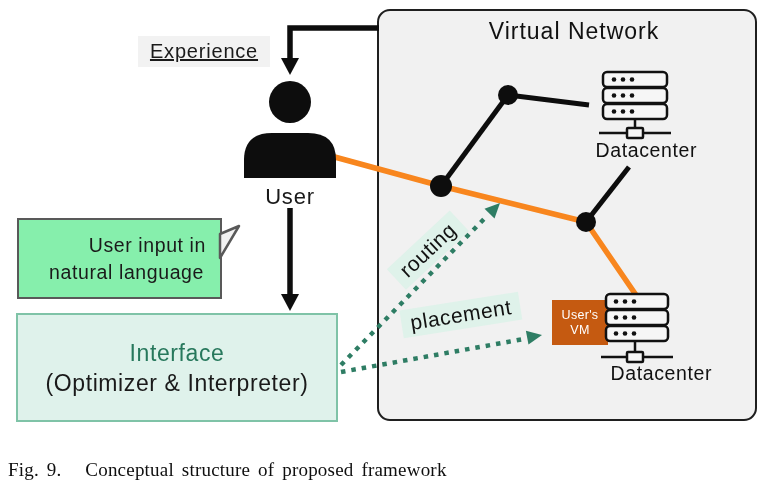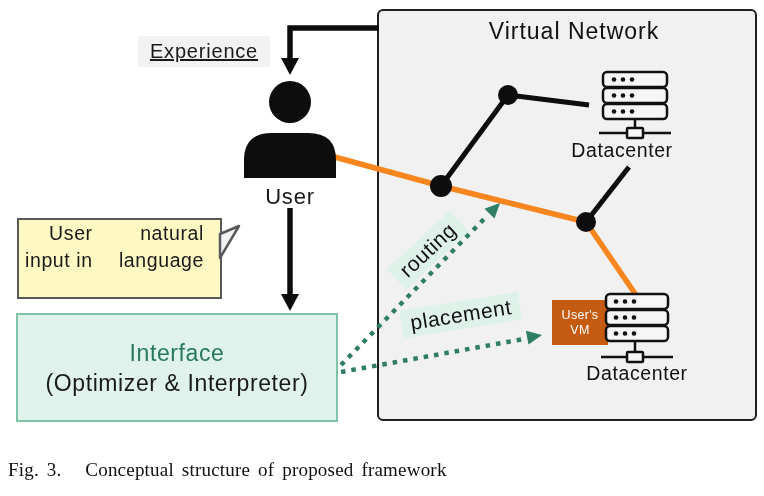--- a/index.html
+++ b/index.html
@@ -4,36 +4,36 @@
 <style>
   html,body{margin:0;padding:0;background:#ffffff;}
   .canvas{
     position:relative;width:764px;height:496px;background:#ffffff;
     font-family:"Liberation Sans", sans-serif;color:#1a1a1a;overflow:hidden;
   }
   .abs{position:absolute;}
   
   .vn-box{
     left:377px;top:9px;width:376px;height:408px;
-    background:#F1F1F1;border:2.5px solid #1f1f1f;border-radius:6px;
+    background:#F1F1F1;border:2.5px solid #1f1f1f;border-radius:13px;
   }
   .vn-title{
     position:absolute;left:0;top:7px;width:100%;text-align:center;
     font-size:23px;letter-spacing:1px;color:#111;padding-left:14px;box-sizing:border-box;
   }
   
   .experience{
     left:138px;top:36px;width:132px;height:31px;background:#F2F2F2;
     font-size:20px;letter-spacing:0.8px;display:flex;align-items:center;justify-content:center;text-decoration:underline;
   }
   
   .bubble{
-    left:17px;top:218px;width:201px;height:77px;background:#fef9c3;
+    left:17px;top:218px;width:201px;height:77px;background:#86efac;
     border:2.5px solid #595959;box-sizing:content-box;
-    display:flex;flex-direction:row;justify-content:center;
+    display:flex;flex-direction:column;justify-content:center;
     font-size:19.5px;letter-spacing:0.6px;line-height:27px;text-align:right;
     padding-right:0;
   }
   .bubble .l1{padding-right:14px;}
   .bubble .l2{padding-right:16px;}
   .user-label{
     left:255px;top:184px;width:70px;text-align:center;font-size:22px;letter-spacing:0.8px;
   }
   
   .interface-box{
@@ -50,21 +50,21 @@
     white-space:nowrap;
   }
   .routing{left:428px;top:250px;transform:translate(-50%,-50%) rotate(-43deg);}
   .placement{left:461px;top:315px;transform:translate(-50%,-50%) rotate(-9deg);}
   
   .vm{
     left:552px;top:300px;width:56px;height:45px;background:#C55A11;
     display:flex;flex-direction:column;align-items:center;justify-content:center;
     color:#ffffff;font-size:12.5px;line-height:15px;letter-spacing:0.3px;
   }
-  .dc{width:150px;text-align:center;font-size:19.5px;letter-spacing:0.6px;color:#111;}
+  .dc{width:150px;text-align:right;font-size:19.5px;letter-spacing:0.6px;color:#111;}
   .dc1{left:547px;top:139px;}
   .dc2{left:562px;top:362px;}
   svg.overlay{position:absolute;left:0;top:0;z-index:5;}
   .caption{
     left:8px;top:459px;font-family:"Liberation Serif", serif;font-size:19px;
     color:#0f0f0f;white-space:pre;word-spacing:3px;letter-spacing:0.2px;
   }
 </style>
 </head>
 <body>
@@ -164,14 +164,14 @@
         <circle cx="616" cy="333.5" r="2.3"></circle>
           <circle cx="625" cy="333.5" r="2.3"></circle>
           <circle cx="634" cy="333.5" r="2.3"></circle>
       </g>
       <line x1="635" y1="341" x2="635" y2="352"></line>
       <line x1="601" y1="357" x2="673" y2="357"></line>
       <rect x="627" y="352" width="16" height="10" rx="1"></rect>
     </g>
   </svg>
 
-  <div class="abs caption">Fig. 3.   Conceptual structure of proposed framework</div>
+  <div class="abs caption">Fig. 9.   Conceptual structure of proposed framework</div>
 </div>
 
 </body></html>

